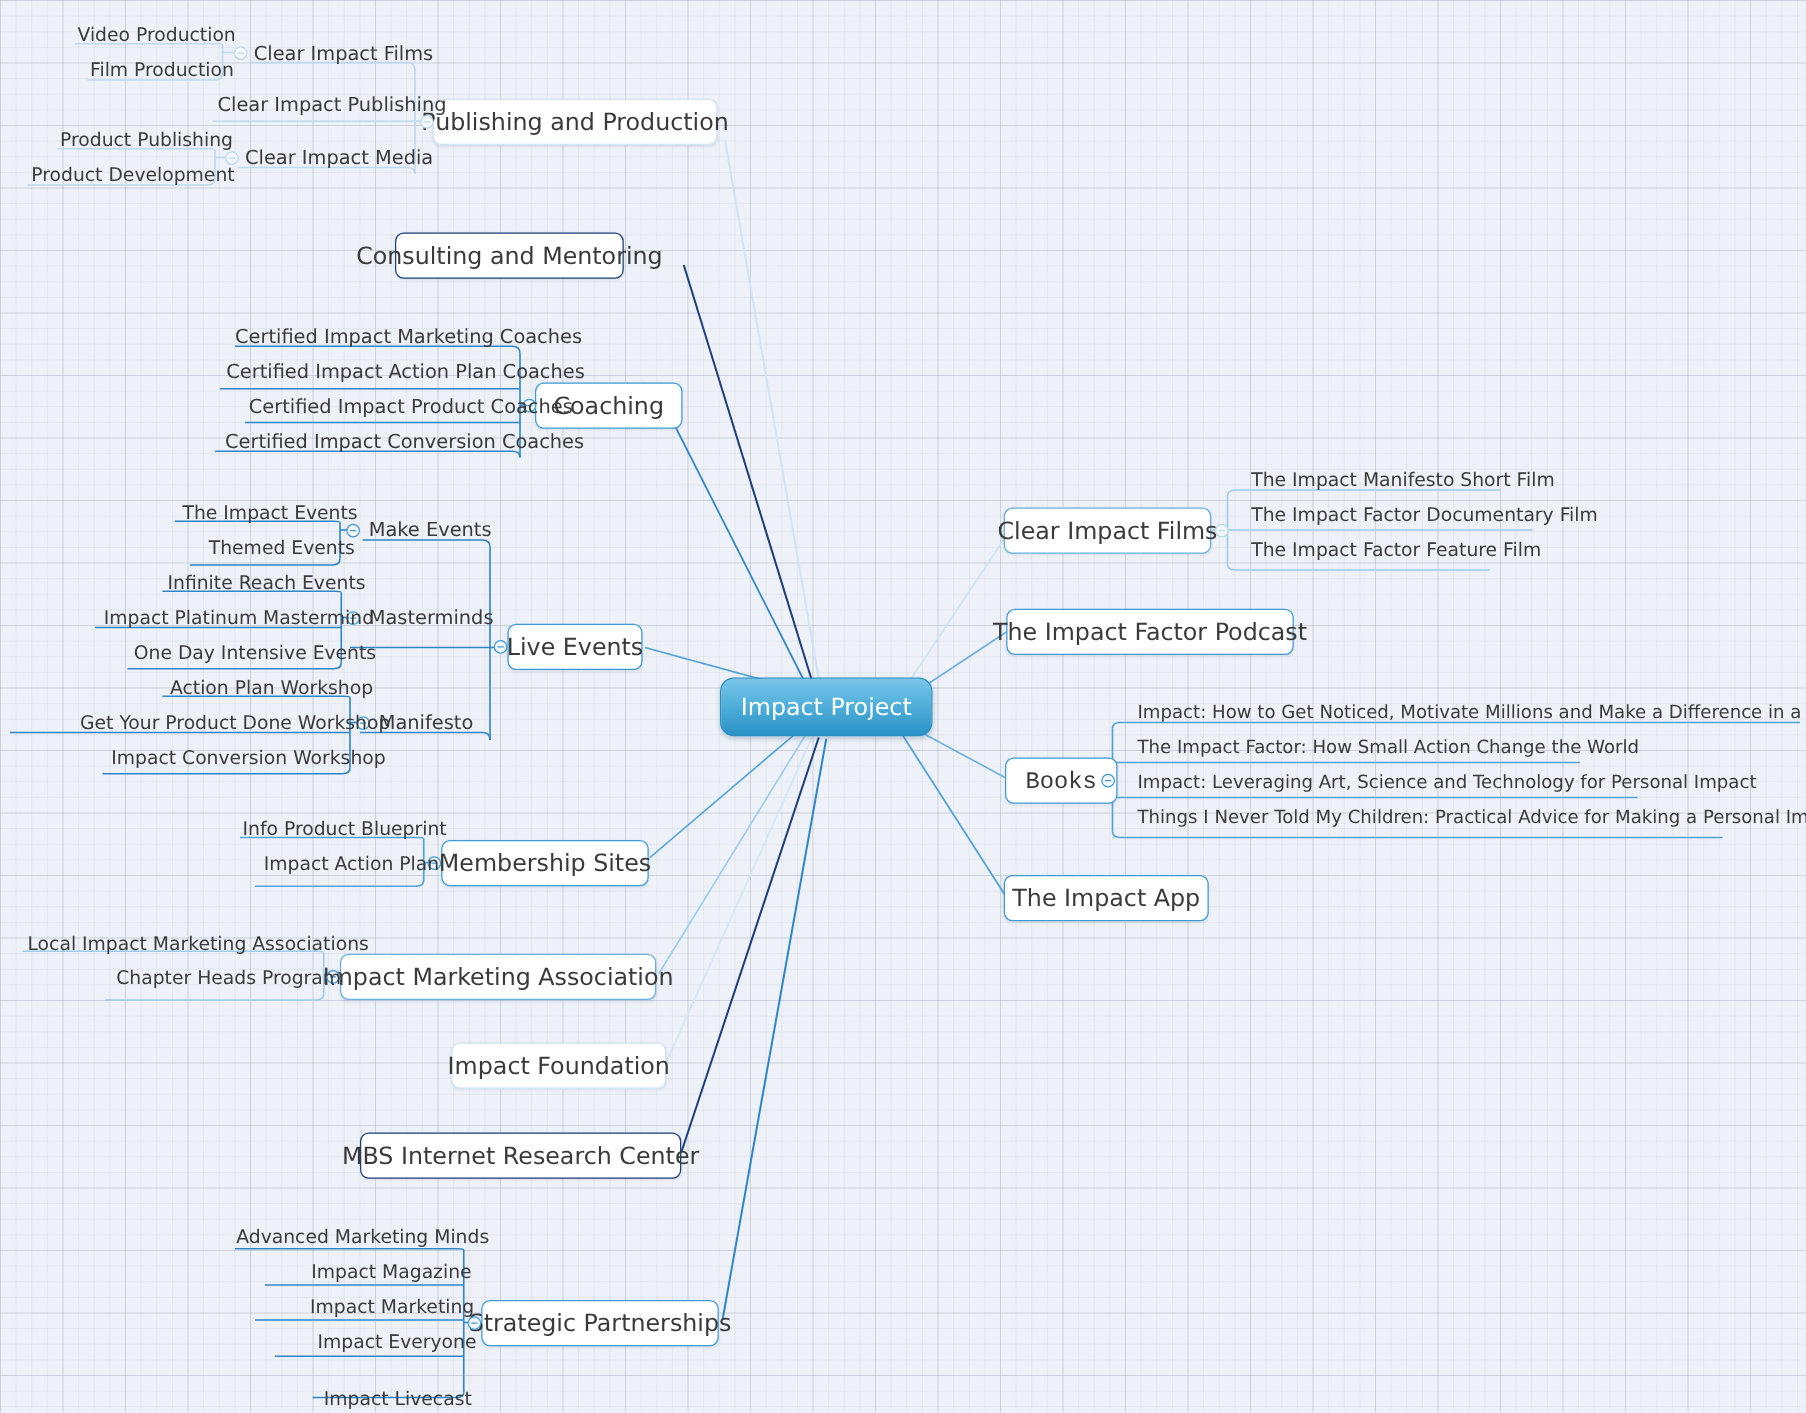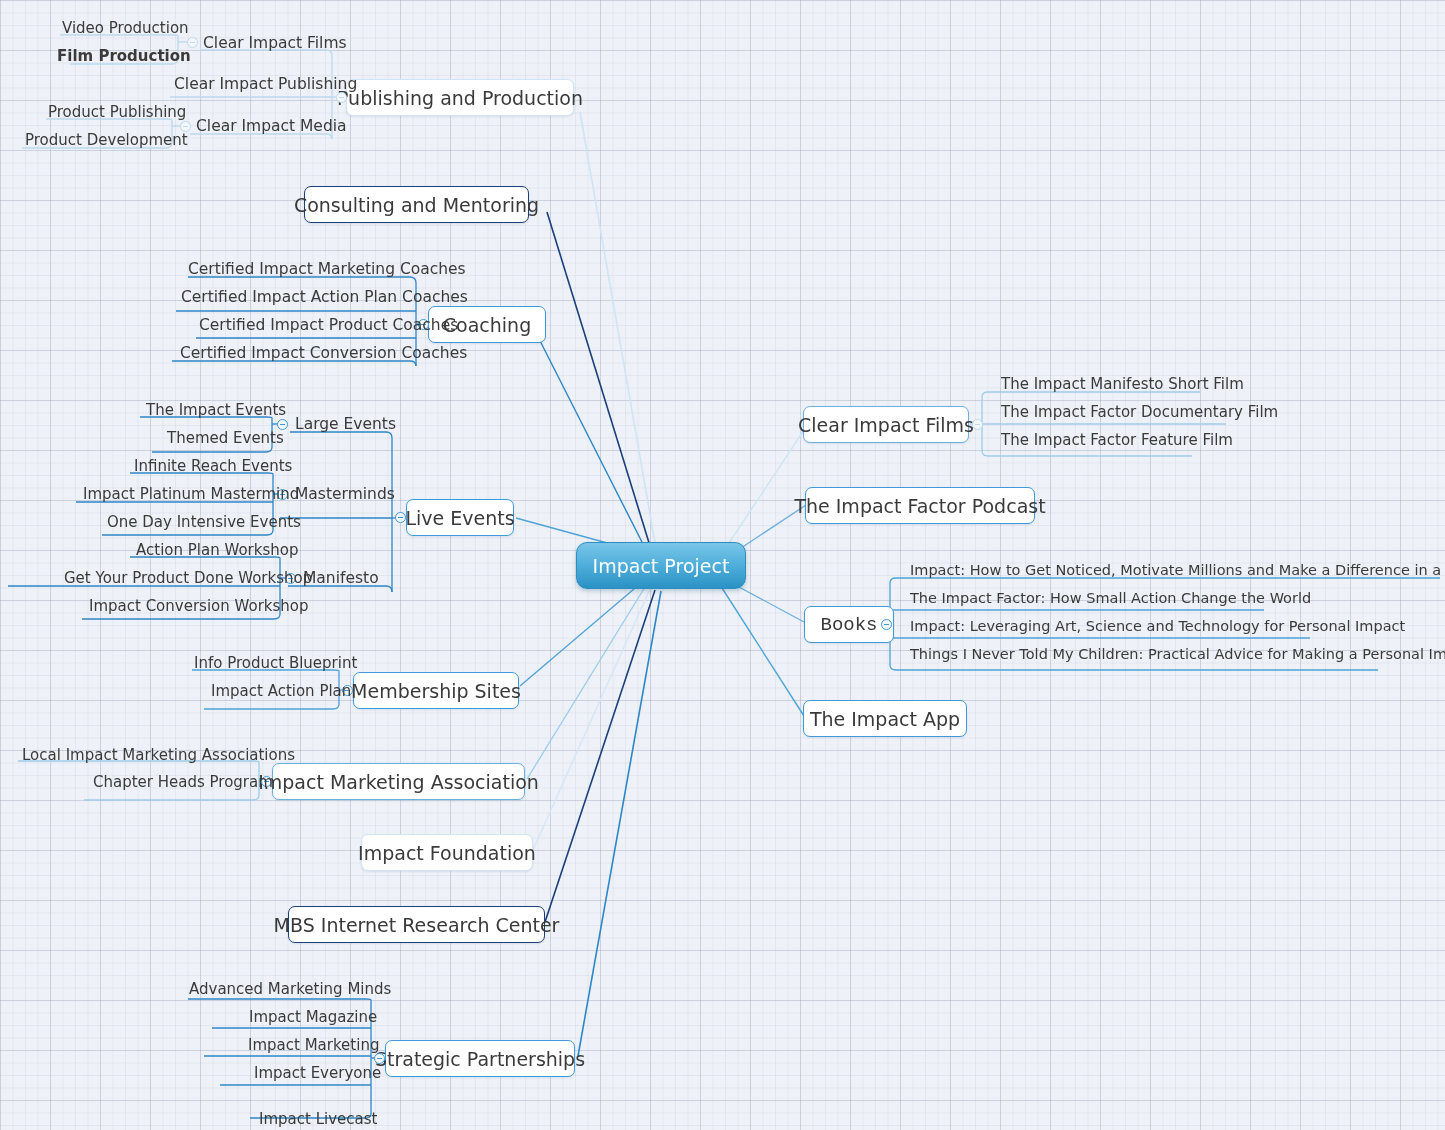--- a/index.html
+++ b/index.html
@@ -220,31 +220,31 @@
   </div>
 
   <div class="leaf lvl2" style="left:196px; top:119px;">
     <span>Clear Impact Media</span>
   </div>
   <div class="toggle pale" style="left:180px; top:121px;"></div>
 
   <div class="leaf sub" style="left:62px; top:21px;">
     <span>Video Production</span>
   </div>
-  <div class="leaf sub" style="left:57px; top:49px;font-weight:bold;">
+  <div class="leaf sub" style="left:72px; top:49px;">
     <span>Film Production</span>
   </div>
   <div class="leaf sub" style="left:48px; top:105px;">
     <span>Product Publishing</span>
   </div>
   <div class="leaf sub" style="left:25px; top:133px;">
     <span>Product Development</span>
   </div>
 
-  <div class="node lvl1 dark" style="left:304px; top:186px; width:225px; height:37px;">
+  <div class="node lvl1 dark" style="left:316px; top:186px; width:183px; height:37px;">
     <span>Consulting and Mentoring</span>
   </div>
 
   <div class="node lvl1" style="left:428px; top:306px; width:118px; height:37px;">
     <span>Coaching</span>
   </div>
   <div class="toggle" style="left:418px; top:319px;"></div>
 
   <div class="leaf lvl2" style="left:188px; top:262px;">
     <span>Certified Impact Marketing Coaches</span>
@@ -258,21 +258,21 @@
   <div class="leaf lvl2" style="left:180px; top:346px;">
     <span>Certified Impact Conversion Coaches</span>
   </div>
 
   <div class="node lvl1" style="left:406px; top:499px; width:108px; height:37px;">
     <span>Live Events</span>
   </div>
   <div class="toggle" style="left:395px; top:512px;"></div>
 
   <div class="leaf lvl2" style="left:295px; top:417px;">
-    <span>Large Events</span>
+    <span>Make Events</span>
   </div>
   <div class="toggle" style="left:277px; top:419px;"></div>
 
   <div class="leaf lvl2" style="left:295px; top:487px;">
     <span>Masterminds</span>
   </div>
   <div class="toggle" style="left:277px; top:489px;"></div>
 
   <div class="leaf lvl2" style="left:303px; top:571px;">
     <span>Manifesto</span>

